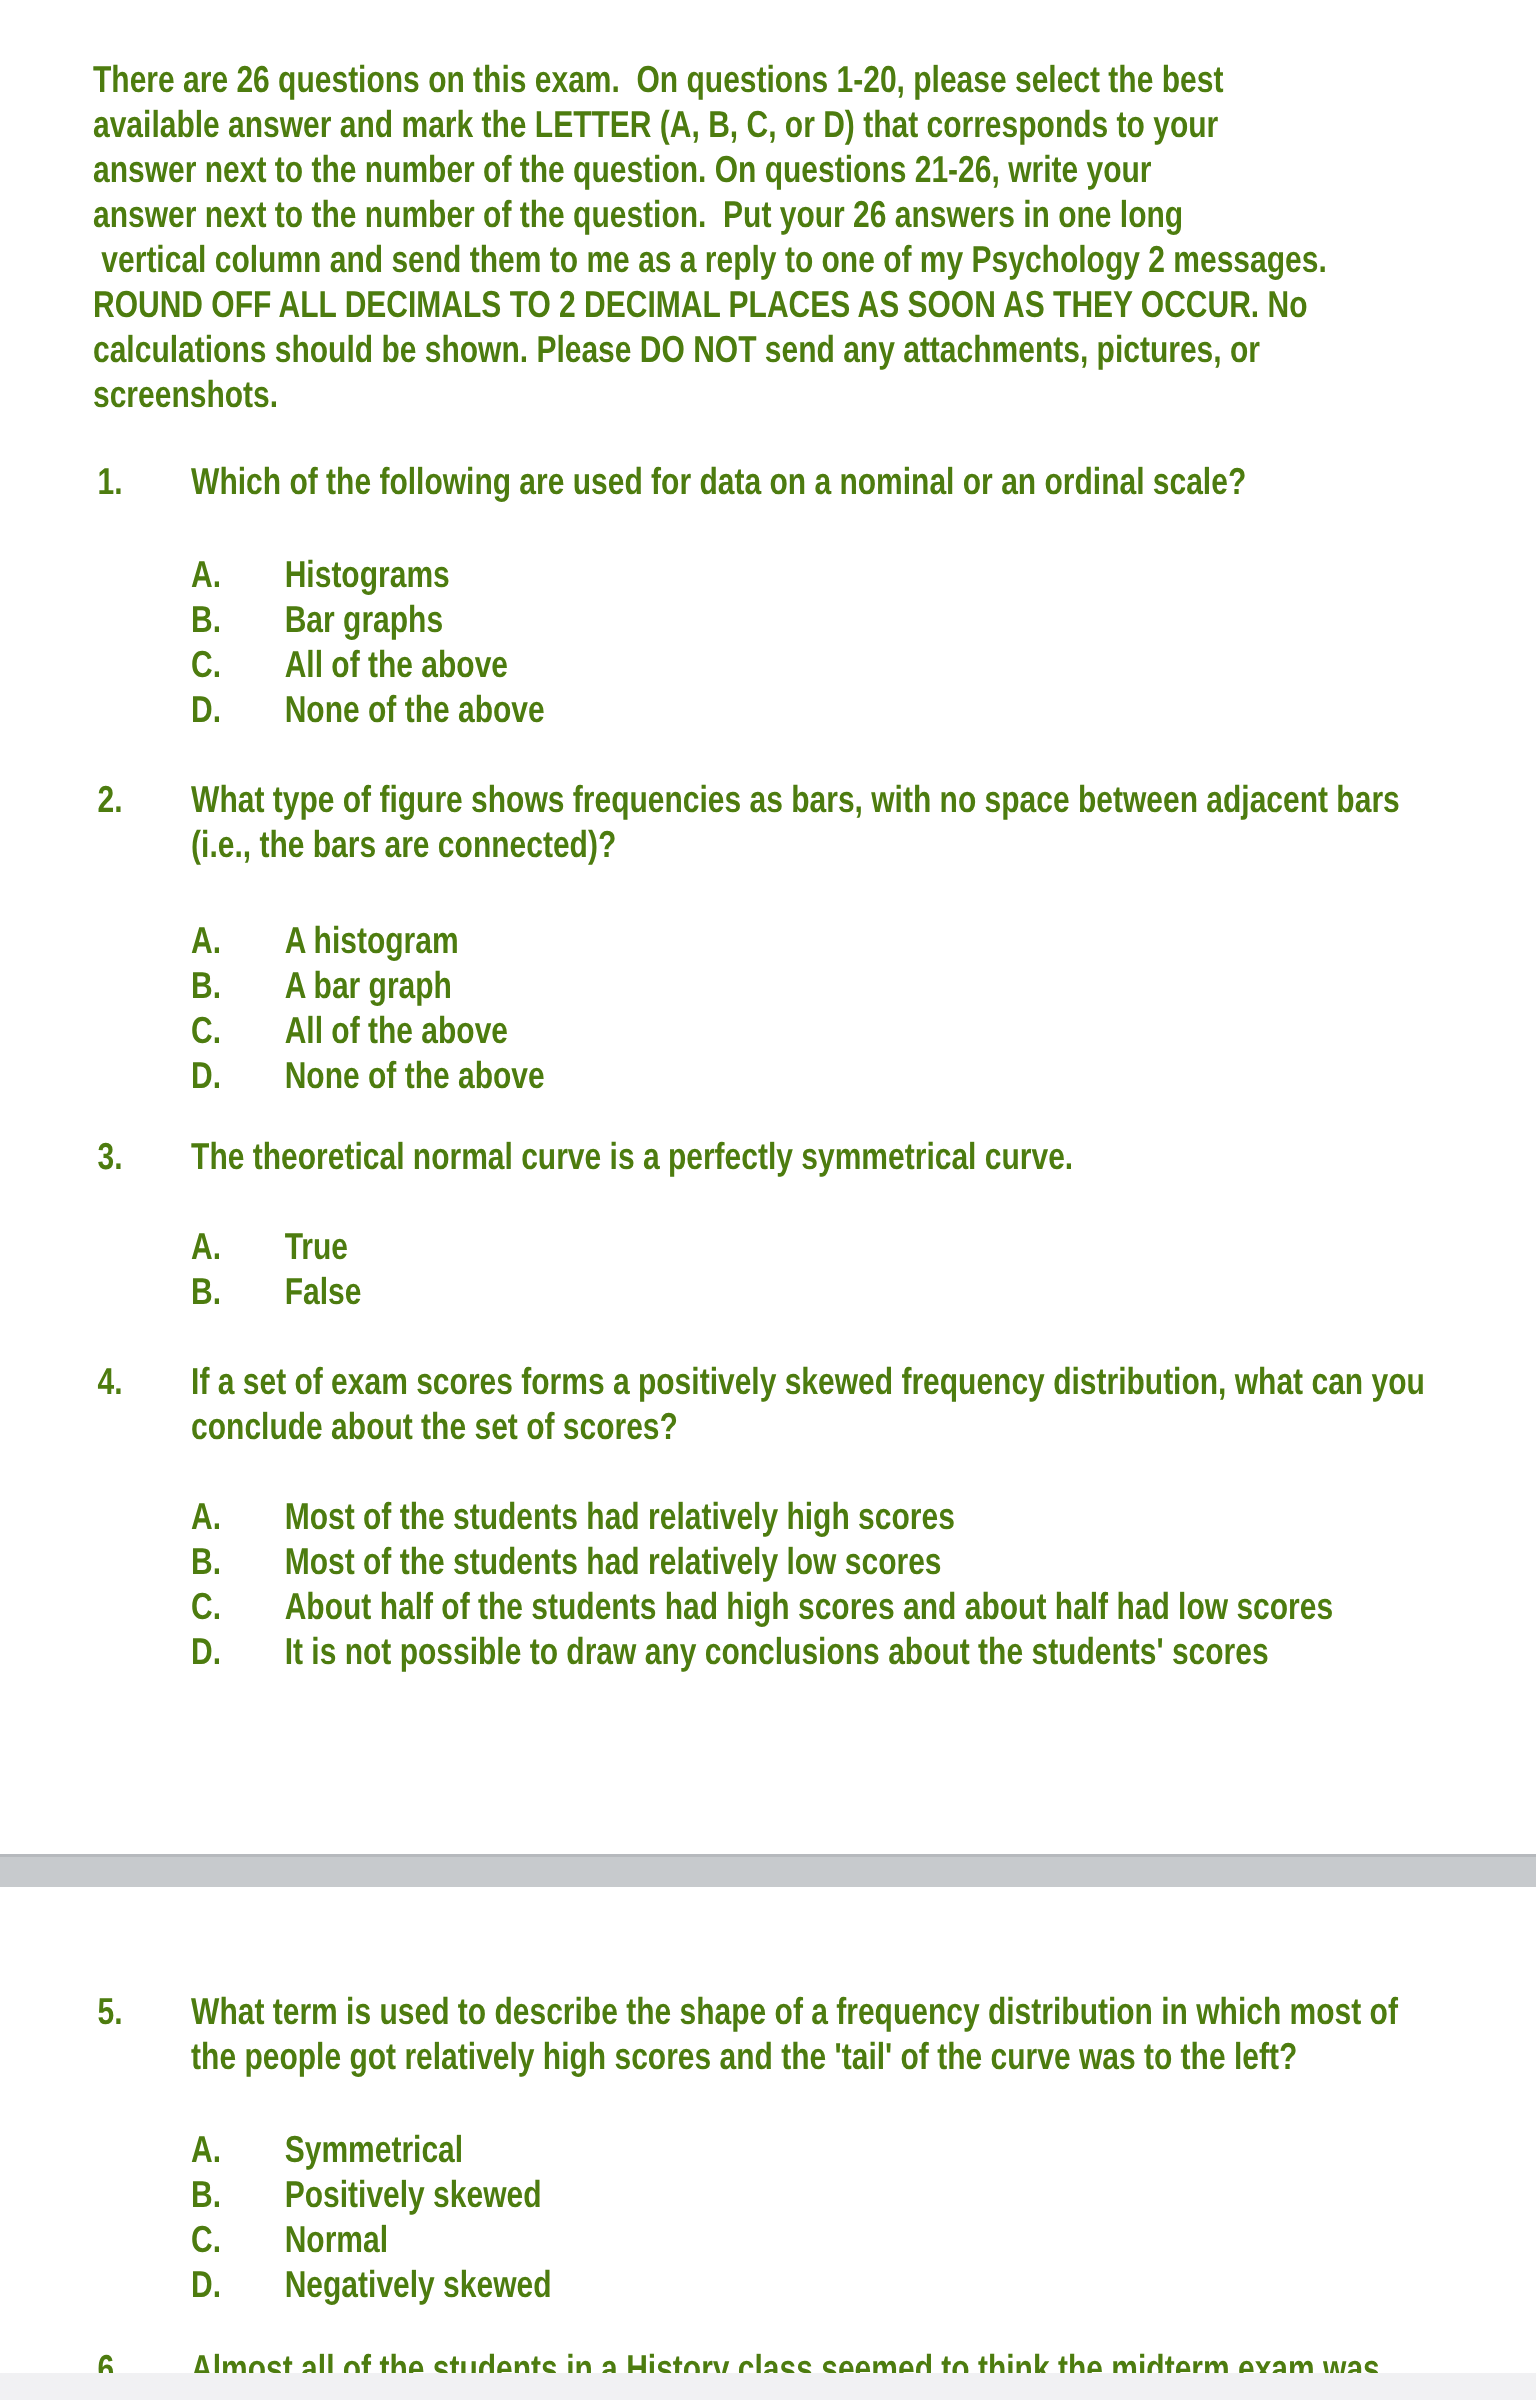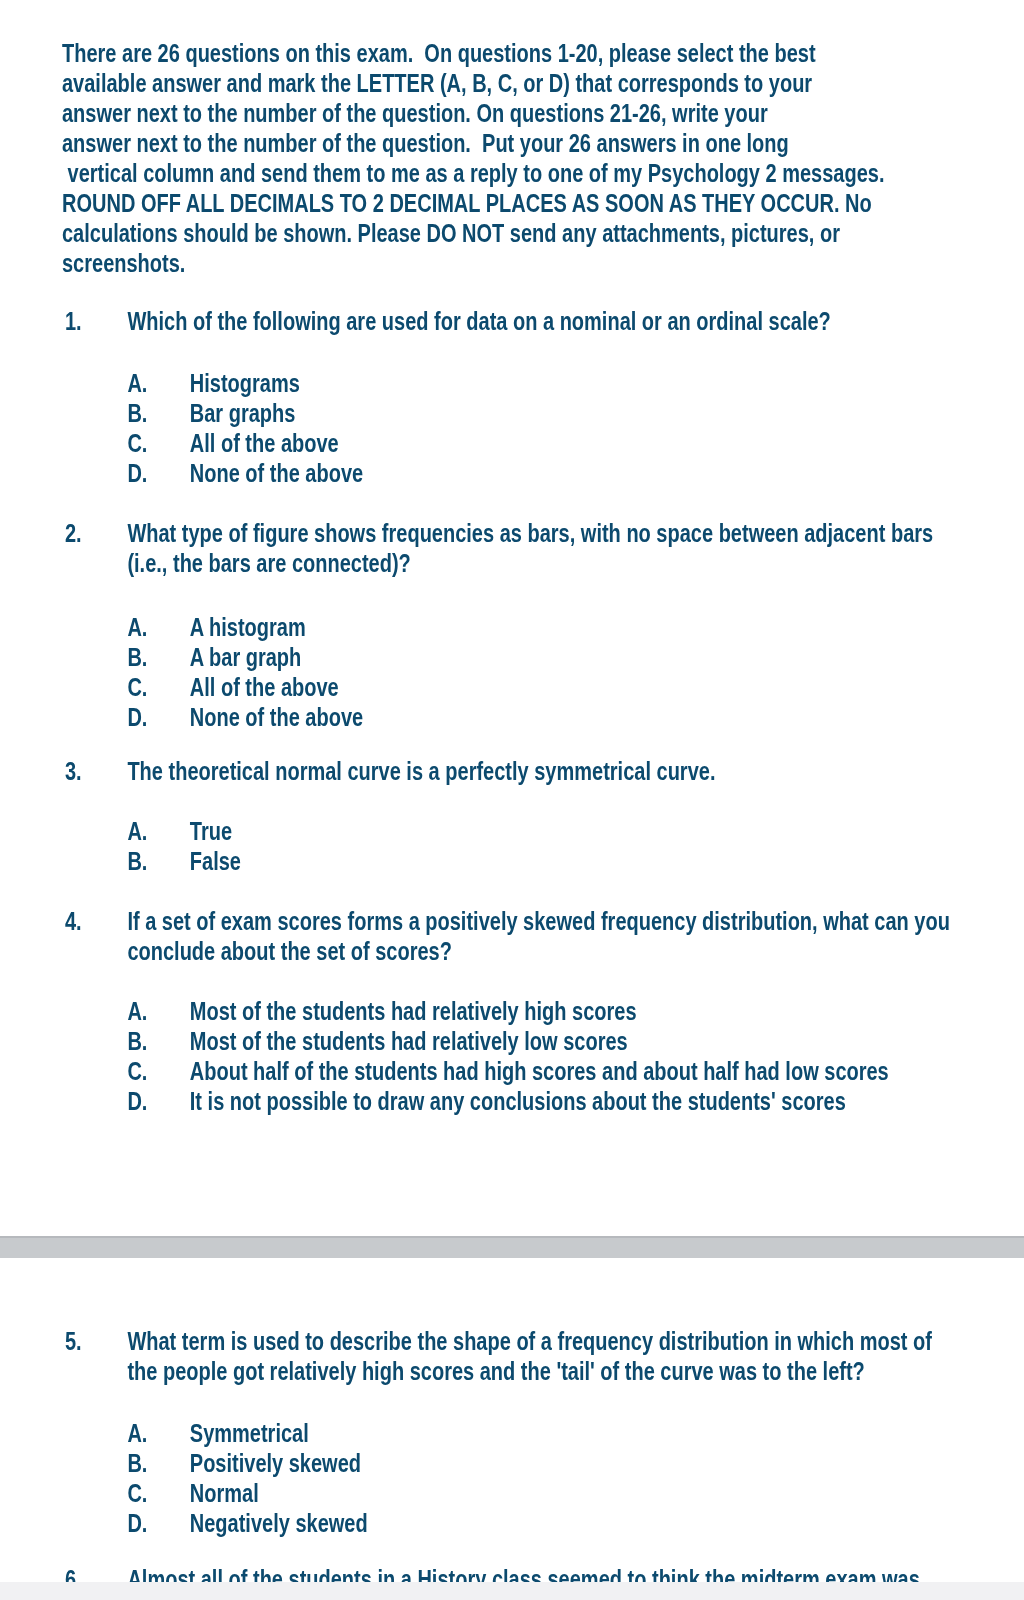--- a/index.html
+++ b/index.html
@@ -3,21 +3,21 @@
 <meta charset="utf-8">
 <style>
   html,body{margin:0;padding:0;}
   .page{
     position:relative;
     width:1024px;height:1600px;
     background:#ffffff;
     overflow:hidden;
     font-family:"Liberation Sans","DejaVu Sans",sans-serif;
     font-weight:700;
-    color:#0c4a6e;
+    color:#4d7c0f;
   }
   .intro{
     position:absolute;left:62px;top:38px;width:1100px;
     font-size:25px;line-height:30px;
     white-space:pre;
     transform:scaleX(0.8);transform-origin:0 0;
     margin:0;
   }
   .question{
     position:absolute;left:65px;width:1190px;

